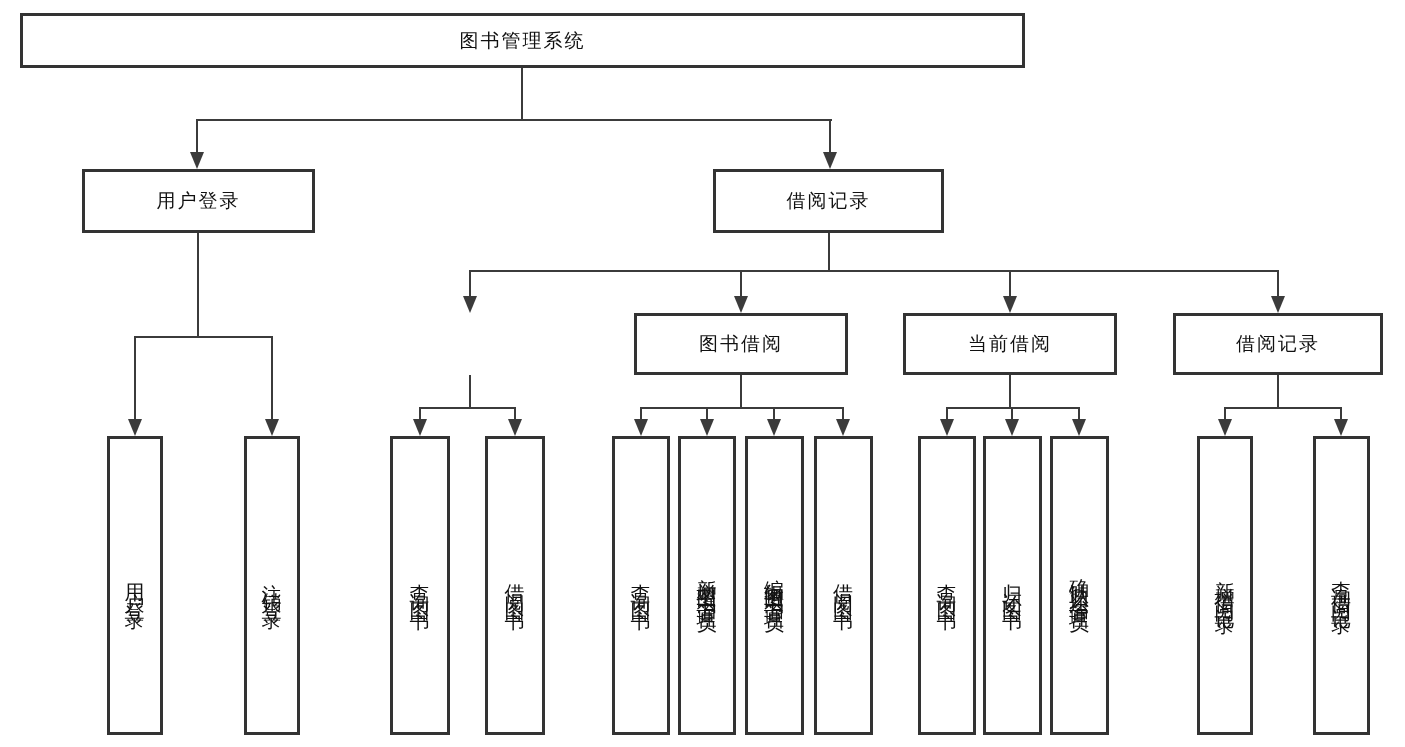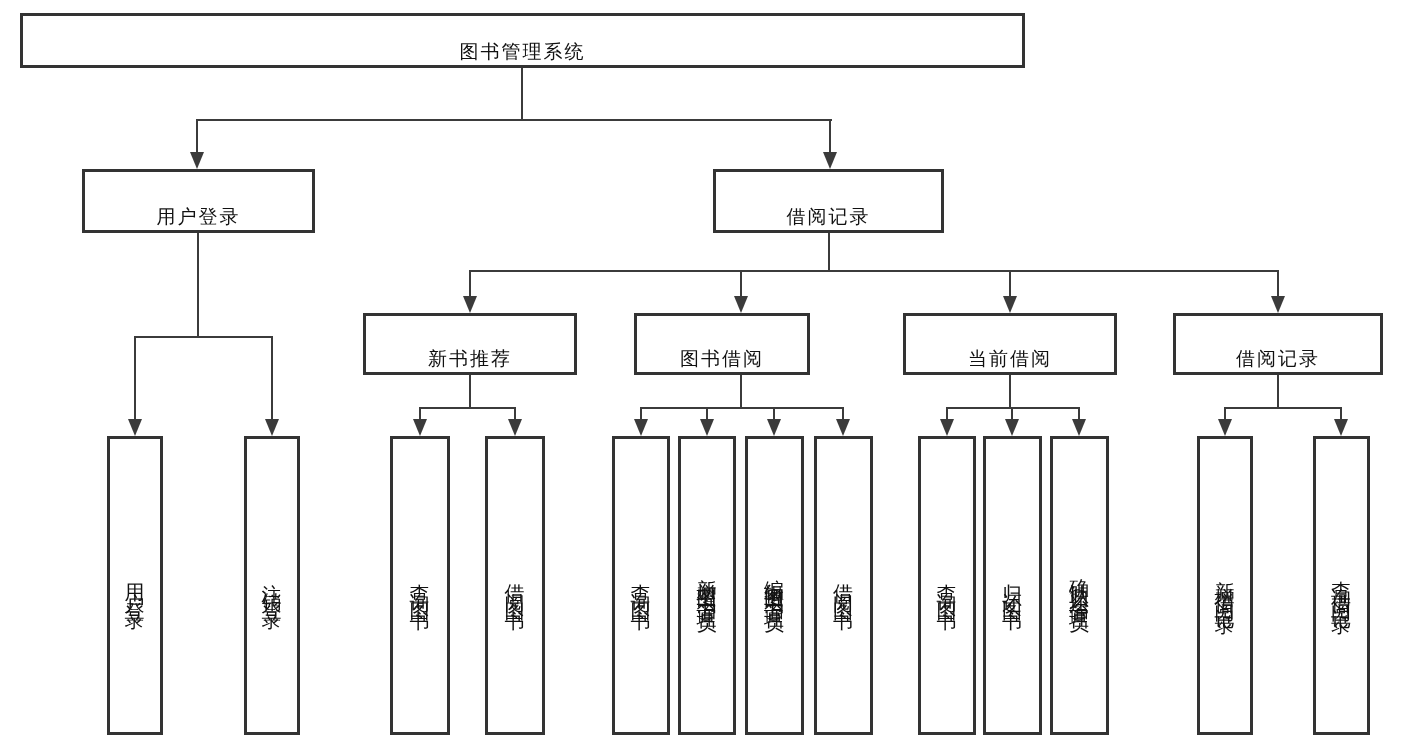--- a/index.html
+++ b/index.html
@@ -8,21 +8,21 @@
     width:1405px;height:747px;
     background:#ffffff;
     font-family:"Liberation Sans","DejaVu Sans",sans-serif;
     overflow:hidden;
   }
   .box{
     position:absolute;
     box-sizing:border-box;
     border:3px solid #333333;
     background:#ffffff;
-    display:flex;align-items:flex-end;justify-content:center;
+    display:flex;align-items:center;justify-content:center;
     font-size:19px;letter-spacing:2px;color:#111111;
   }
   .vbox{
     position:absolute;
     box-sizing:border-box;
     border:3px solid #333333;
     background:#ffffff;
     display:flex;align-items:center;justify-content:center;
     writing-mode:vertical-rl;
     font-size:20px;letter-spacing:9px;color:#111111;
@@ -53,24 +53,21 @@
     <span>图书管理系统</span>
   </div>
 
   <div class="box" style="left:82px;top:169px;width:233px;height:64px;">
     <span>用户登录</span>
   </div>
   <div class="box" style="left:713px;top:169px;width:231px;height:64px;">
     <span>借阅记录</span>
   </div>
 
-  <div class="box" style="left:363px;top:313px;width:214px;height:62px;">
-    <span>新书推荐</span>
-  </div>
-  <div class="box" style="left:634px;top:313px;width:176px;height:62px;">
+  <div class="box" style="left:634px;top:313px;width:214px;height:62px;">
     <span>图书借阅</span>
   </div>
   <div class="box" style="left:903px;top:313px;width:214px;height:62px;">
     <span>当前借阅</span>
   </div>
   <div class="box" style="left:1173px;top:313px;width:210px;height:62px;">
     <span>借阅记录</span>
   </div>
 
   <div class="vbox" style="left:107px;top:436px;width:56px;height:299px;">

